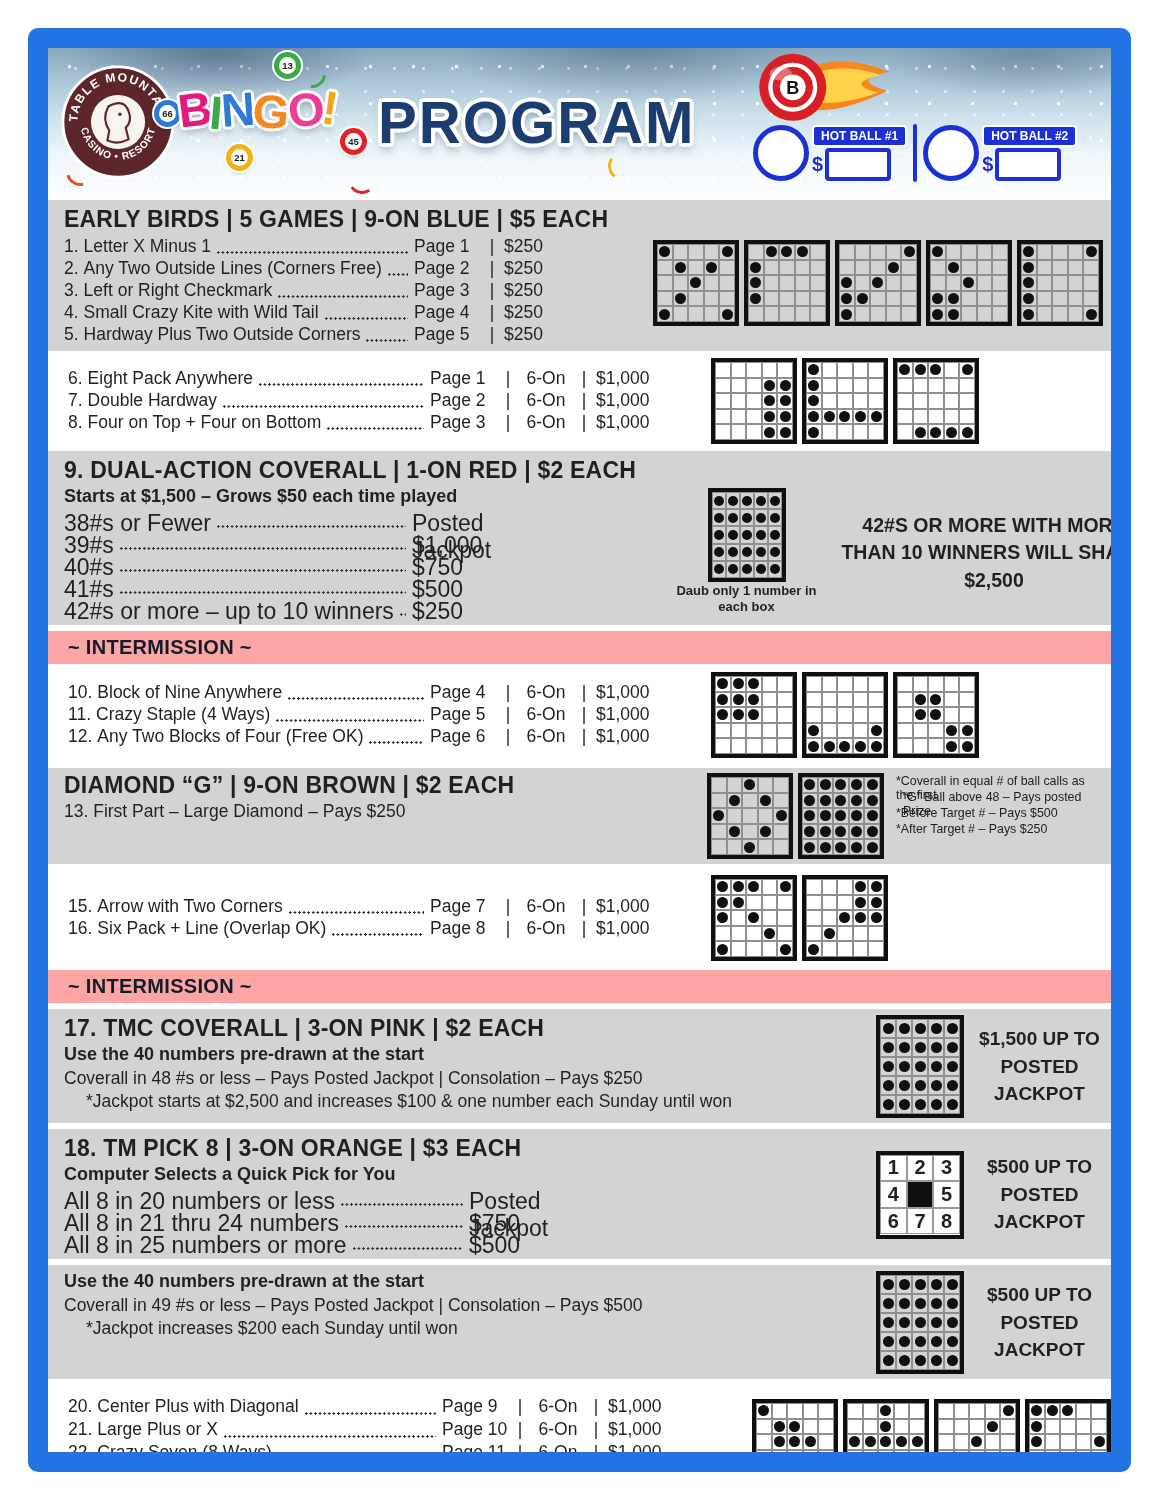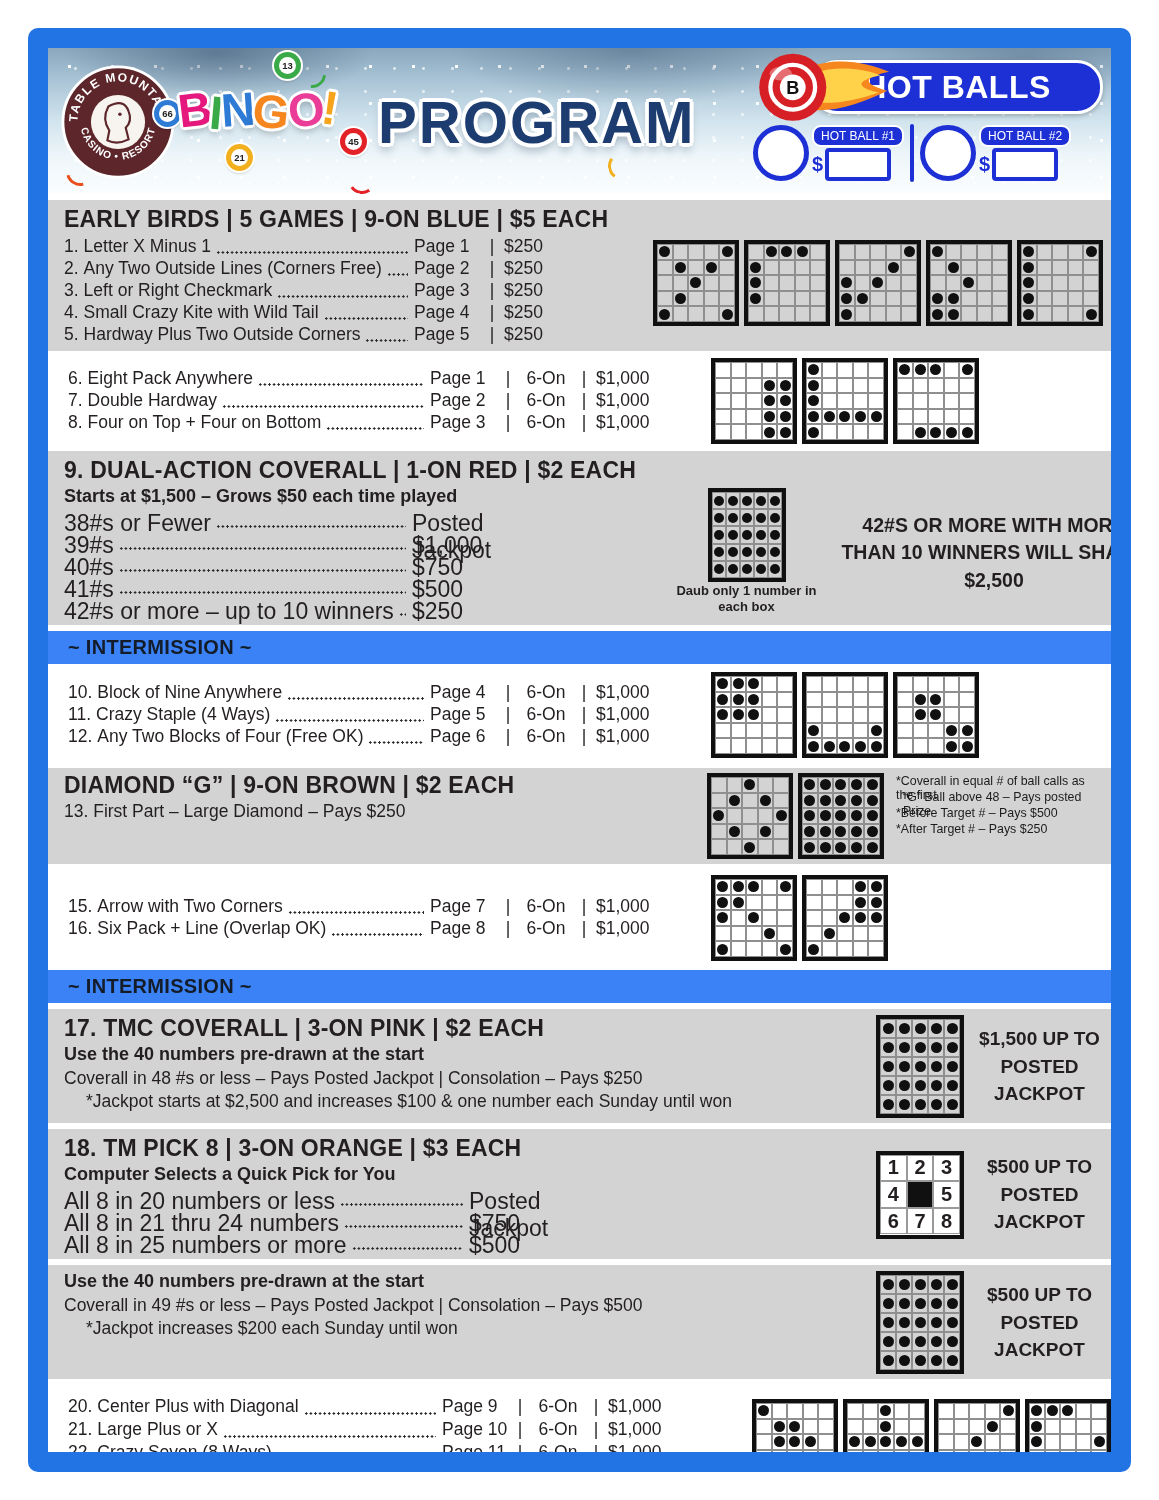--- a/index.html
+++ b/index.html
@@ -53,22 +53,22 @@
   .hb-top{position:relative;height:68px;}
   .hb-banner{position:absolute;left:58px;right:0;top:8px;height:48px;background:#1d30d5;
      border-radius:26px;border:3px solid #fff;display:flex;align-items:center;justify-content:center;
      color:#fff;font-weight:700;font-size:32px;letter-spacing:.5px;box-shadow:0 2px 5px rgba(0,0,0,.25);}
   .flameball{position:absolute;left:-6px;top:-6px;width:150px;height:86px;}
   .hb-slots{display:flex;align-items:center;margin-top:4px;}
   .hb-slot{display:flex;align-items:center;flex:none;}
   .hb-circle{width:56px;height:56px;border-radius:50%;background:#fff;border:5px solid #1d30d5;
      box-sizing:border-box;flex:none;}
   .hb-right{margin-left:3px;}
-  .hb-label{background:#1d30d5;color:#fff;font-size:12px;font-weight:400;padding:2px 7px;
-     border-radius:9px;border:2px solid #fff;white-space:nowrap;display:inline-block;}
+  .hb-label{background:#1d30d5;color:#fff;font-size:12px;font-weight:700;padding:2px 7px;
+     border-radius:4px;border:2px solid #fff;white-space:nowrap;display:inline-block;}
   .hb-money{display:flex;align-items:center;margin-top:1px;}
   .hb-dollar{color:#1d30d5;font-weight:700;font-size:20px;
      text-shadow:-1px 0 #fff,1px 0 #fff,0 -1px #fff,0 1px #fff;}
   .hb-box{width:66px;height:33px;background:#fff;border:4px solid #1d30d5;border-radius:4px;
      margin-left:2px;box-sizing:border-box;}
   .hb-divider{width:4px;height:58px;background:#1d30d5;border-radius:2px;margin:0 6px;flex:none;}
   
   main{display:block;}
   section{box-sizing:border-box;}
   .gray{background:#d3d3d3;margin:6px 0;padding:6px 8px 5px 16px;}
@@ -98,21 +98,21 @@
   .bingo-grid .cell{border:1px solid #8f8f8f;display:flex;align-items:center;justify-content:center;}
   .dot{width:11px;height:11px;border-radius:50%;background:#101010;display:block;}
   .tall{width:78px;height:94px;}
   .tall .dot{width:10px;height:10px;}
   .tallB{width:88px;height:103px;}
   .pick8{box-sizing:border-box;width:88px;height:88px;border:4px solid #101010;background:#fff;flex:none;
      display:grid;grid-template-columns:repeat(3,1fr);grid-template-rows:repeat(3,1fr);}
   .pick8 .pcell{border:1px solid #999;display:flex;align-items:center;justify-content:center;
      font-size:20px;font-weight:700;}
   .pcell.black{background:#101010;}
-  .intermission{height:33px;background:#3b82f6;display:flex;align-items:center;padding-left:20px;
+  .intermission{height:33px;background:#fca5a5;display:flex;align-items:center;padding-left:20px;
      margin:4px 0;font-size:20px;font-weight:700;color:#131c28;letter-spacing:.3px;}
   .bold-line{font-size:18px;font-weight:700;height:24px;}
   .line{font-size:17.5px;height:23px;}
   .indent{padding-left:22px;}
   .payouts{display:flex;flex-direction:column;}
   .p-row{display:flex;align-items:baseline;height:22px;font-size:23px;}
   .plabel{flex:none;white-space:nowrap;}
   .pvalue{flex:none;width:140px;}
   .s-9 .payouts{width:488px;}
   .s-18 .payouts{width:545px;}
@@ -185,21 +185,20 @@
             </span>
             <span class="ball ball3" style="background: rgb(227, 34, 39);">
               <i>45</i>
             </span>
           </div>
       </div>
     </div>
     <div class="program">PROGRAM</div>
     <div class="hotballs">
       <div class="hb-top">
-        <div class="hb-banner">HOT BALLS</div>
         <svg class="flameball" viewBox="0 0 160 100">
           <path d="M34 50 C64 8 122 14 158 30 C128 36 126 44 156 52 C120 70 72 86 34 64 Z" fill="#f6871f"></path>
           <path d="M42 48 C70 22 116 22 148 34 C120 40 118 48 146 54 C112 66 74 72 42 58 Z" fill="#ffd24a"></path>
           <circle cx="46" cy="48" r="39" fill="#d71f26"></circle>
           <ellipse cx="32" cy="32" rx="13" ry="8" fill="rgba(255,255,255,.35)"></ellipse>
           <circle cx="46" cy="48" r="26" fill="none" stroke="#fff" stroke-width="5"></circle>
           <circle cx="46" cy="48" r="15" fill="#fff"></circle>
           <text x="46" y="56" text-anchor="middle" font-size="21" font-weight="bold" fill="#111">B</text>
         </svg>
       </div>

